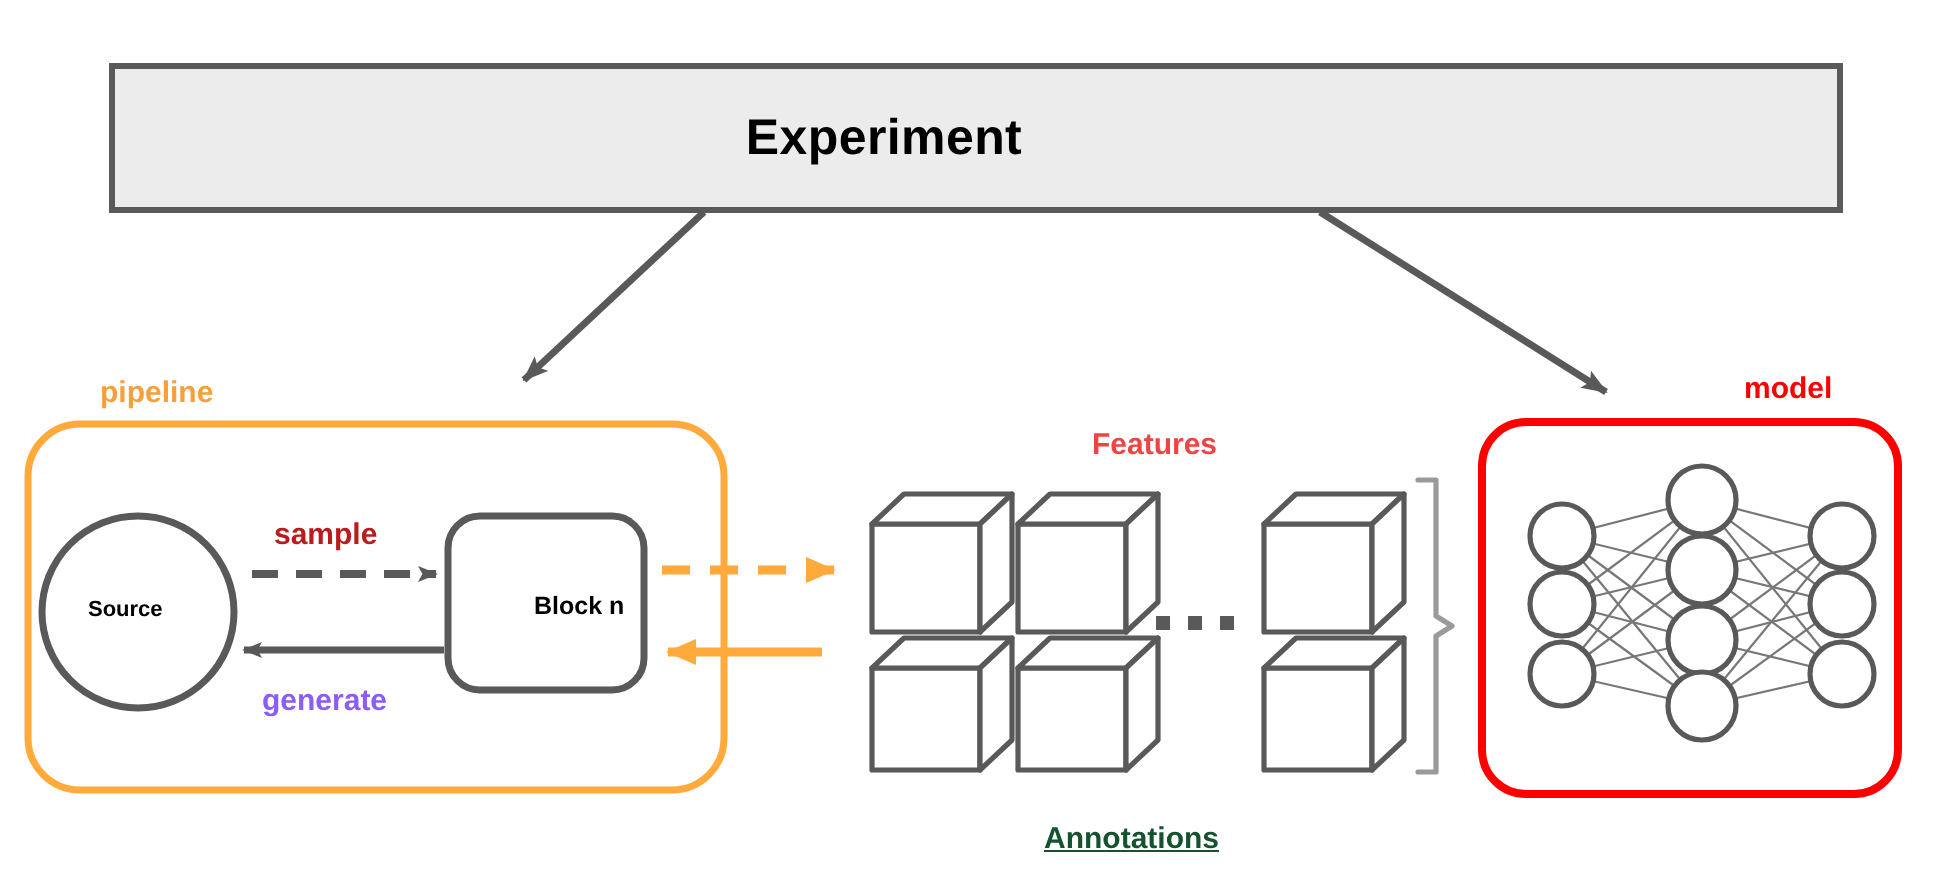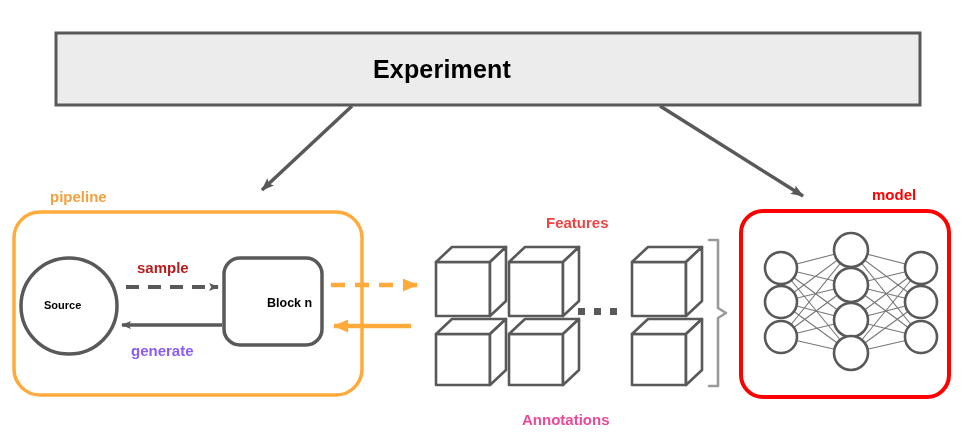--- a/index.html
+++ b/index.html
@@ -10,21 +10,21 @@
 
   .lbl{position:absolute;white-space:nowrap;font-weight:bold;}
 
   #experiment-title{
     left:56px;top:55px;width:772px;text-align:center;
     font-size:25px;color:#000000;letter-spacing:.2px;
   }
   #pipeline-label{left:50px;top:188px;font-size:15px;color:#F5A03C;}
   #model-label{left:872px;top:186px;font-size:15px;color:#FF0000;}
   #features-label{left:525px;top:214px;font-size:15px;color:#ef4444;margin-left:21px;}
-  #annotations-label{left:522px;top:411px;font-size:15px;color:#ec4899;}
+  #annotations-label{left:522px;top:411px;font-size:15px;color:#14532d;text-decoration:underline;}
   #sample-label{left:137px;top:259px;font-size:15px;color:#b91c1c;}
   #generate-label{left:131px;top:342px;font-size:15px;color:#8b5cf6;}
   #source-label{left:44px;top:299px;font-size:11px;color:#000000;}
   #blockn-label{left:243px;top:296px;font-size:12.5px;color:#000000;padding-left:24px;}
 </style>
 </head>
 <body>
 
 <div id="stage">
 

